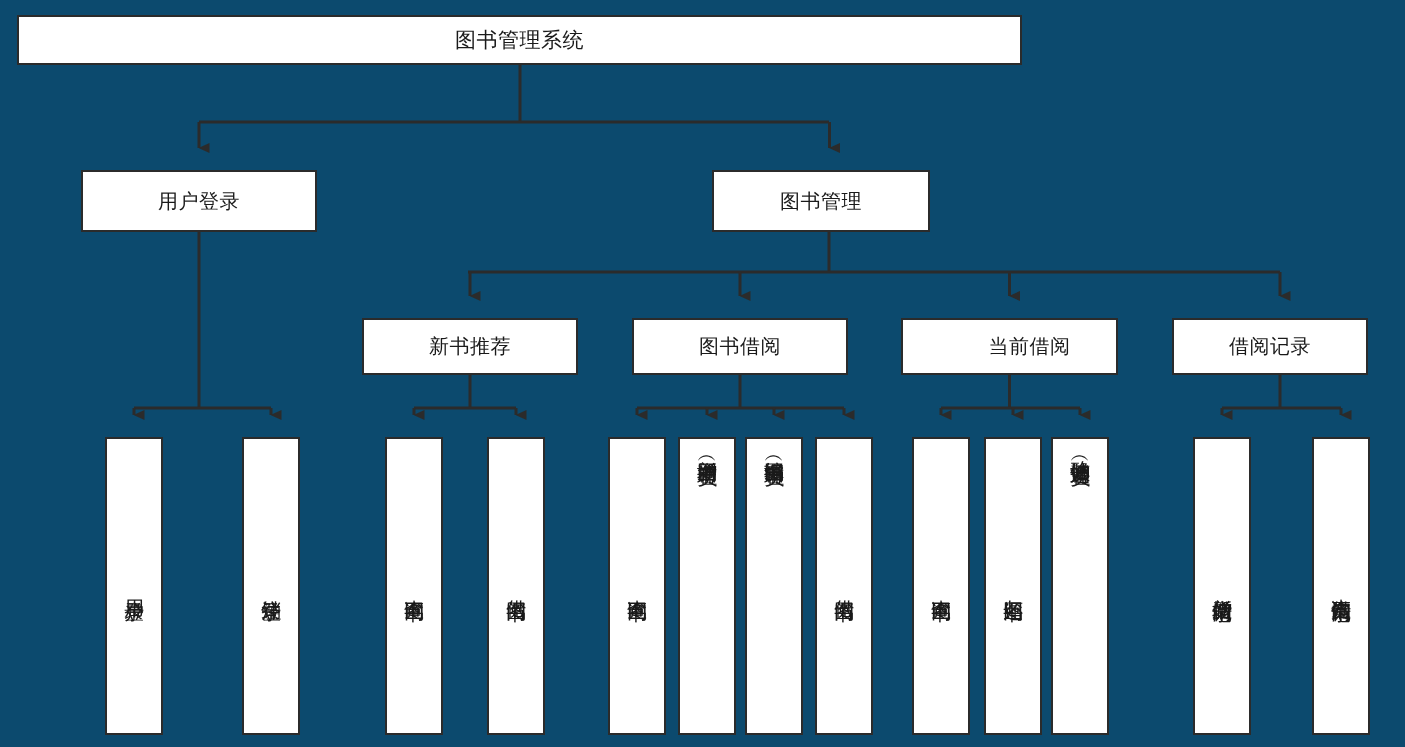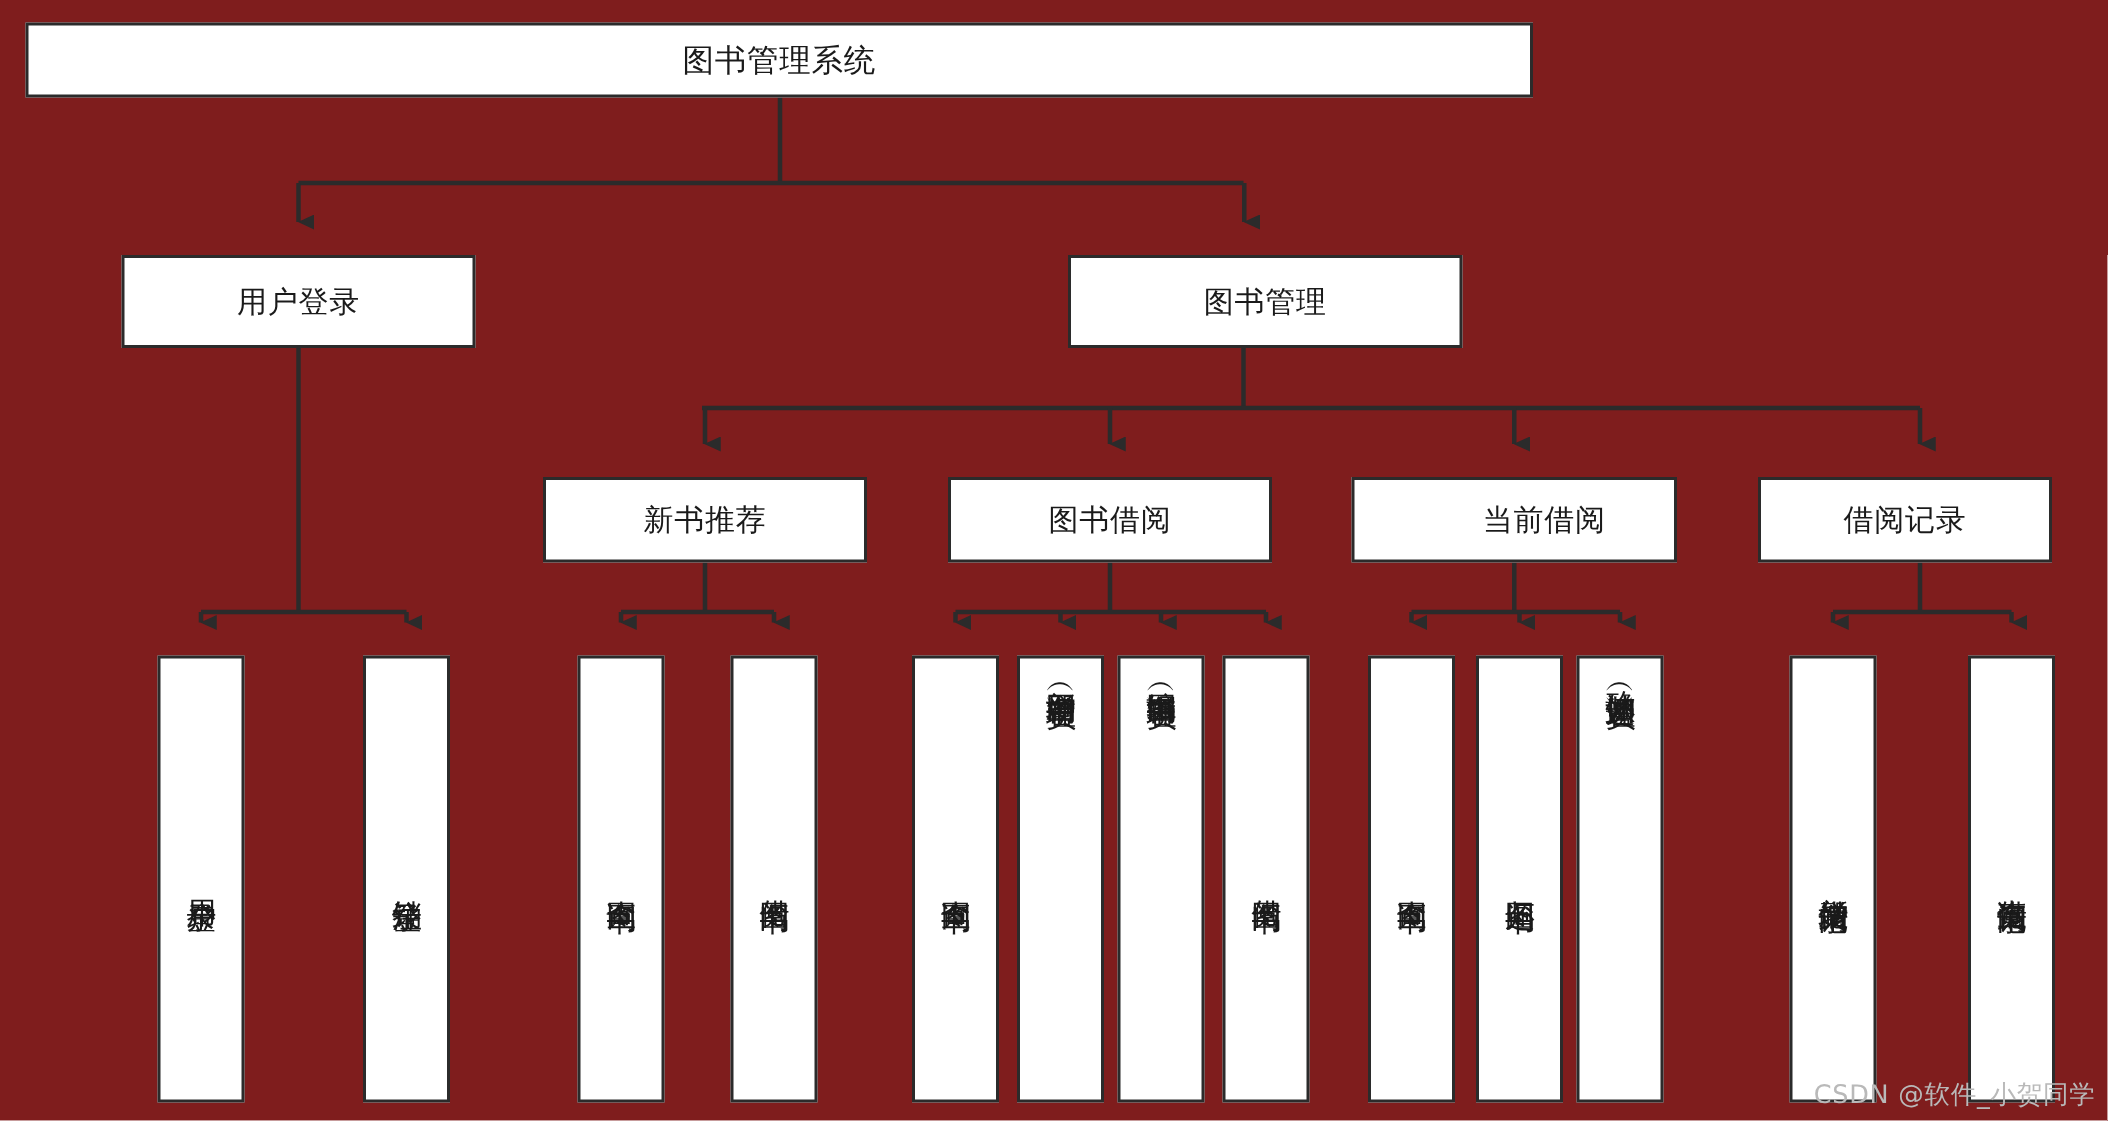--- a/index.html
+++ b/index.html
@@ -8,21 +8,21 @@
     padding: 0;
     background: #ffffff;
   }
   body {
     font-family: "DejaVu Sans", "Liberation Sans", sans-serif;
   }
   #diagram-root {
     position: relative;
     width: 1405px;
     height: 747px;
-    background: #7f1d1d;
+    background: #0c4a6e;
     overflow: hidden;
   }
   #diagram-svg {
     position: absolute;
     left: 0;
     top: 0;
     width: 1405px;
     height: 747px;
   }
   .node {
@@ -120,21 +120,21 @@
       </g>
   </svg>
 
   <div id="nodes-layer">
       <div class="node root" style="left: 17px; top: 15px; width: 1005px; height: 50px;">
         <span class="node-label">图书管理系统</span>
       </div>
       <div class="node level2" style="left: 81px; top: 170px; width: 236px; height: 62px;">
         <span class="node-label">用户登录</span>
       </div>
-      <div class="node level2" style="left: 712px; top: 170px; width: 263px; height: 62px;">
+      <div class="node level2" style="left: 712px; top: 170px; width: 218px; height: 62px;">
         <span class="node-label">图书管理</span>
       </div>
       <div class="node level3" style="left: 362px; top: 318px; width: 216px; height: 57px; justify-content: center;">
         <span class="node-label">新书推荐</span>
       </div>
       <div class="node level3" style="left: 632px; top: 318px; width: 216px; height: 57px;">
         <span class="node-label">图书借阅</span>
       </div>
       <div class="node level3" style="left: 901px; top: 318px; width: 217px; height: 57px; padding-left: 40px;">
         <span class="node-label">当前借阅</span>
@@ -176,14 +176,13 @@
         <span class="node-label">确认归还（管理员）</span>
       </div>
       <div class="node leaf" style="left: 1193px; top: 437px; width: 58px; height: 298px;">
         <span class="node-label">新增借阅记录</span>
       </div>
       <div class="node leaf" style="left: 1312px; top: 437px; width: 58px; height: 298px;">
         <span class="node-label">查询借阅记录</span>
       </div>
     </div>
 
-  <div id="watermark">CSDN @软件_小贺同学</div>
 </div>
 
 </body></html>

